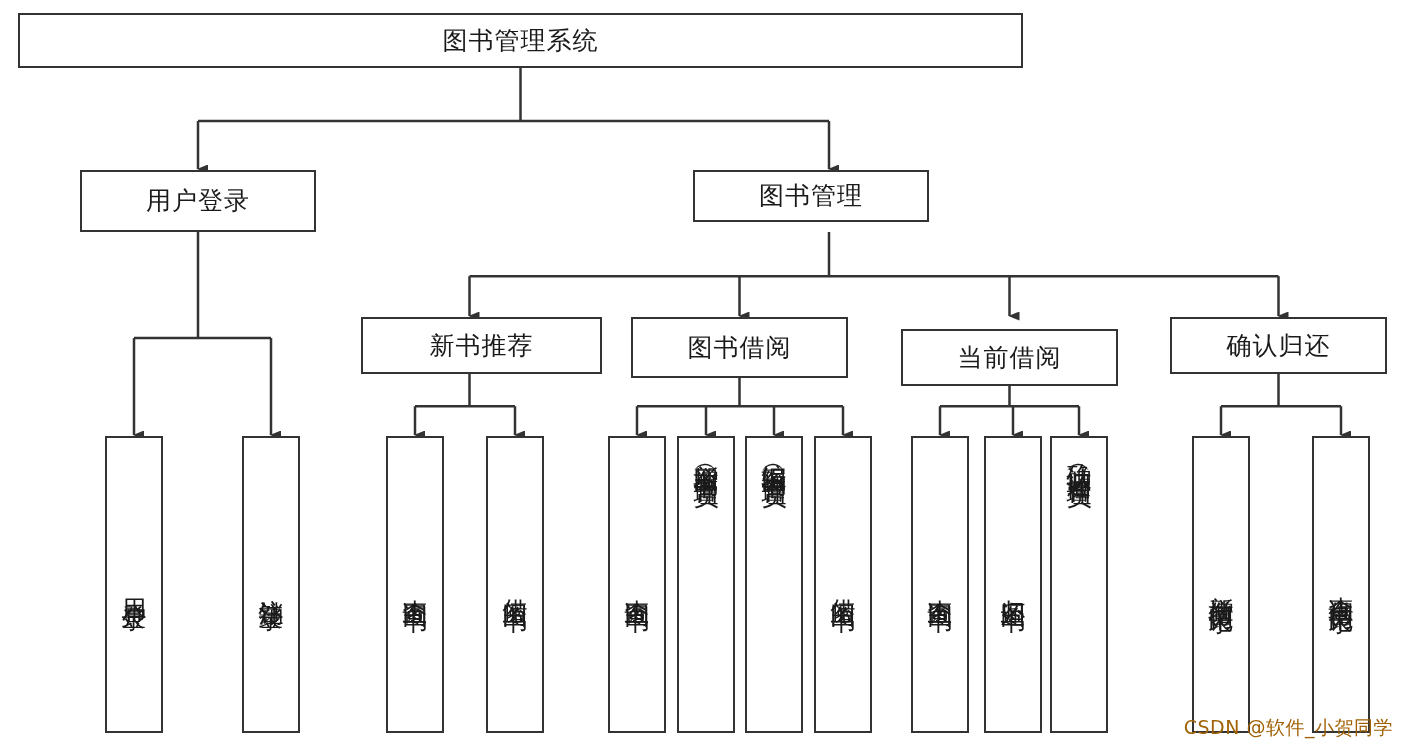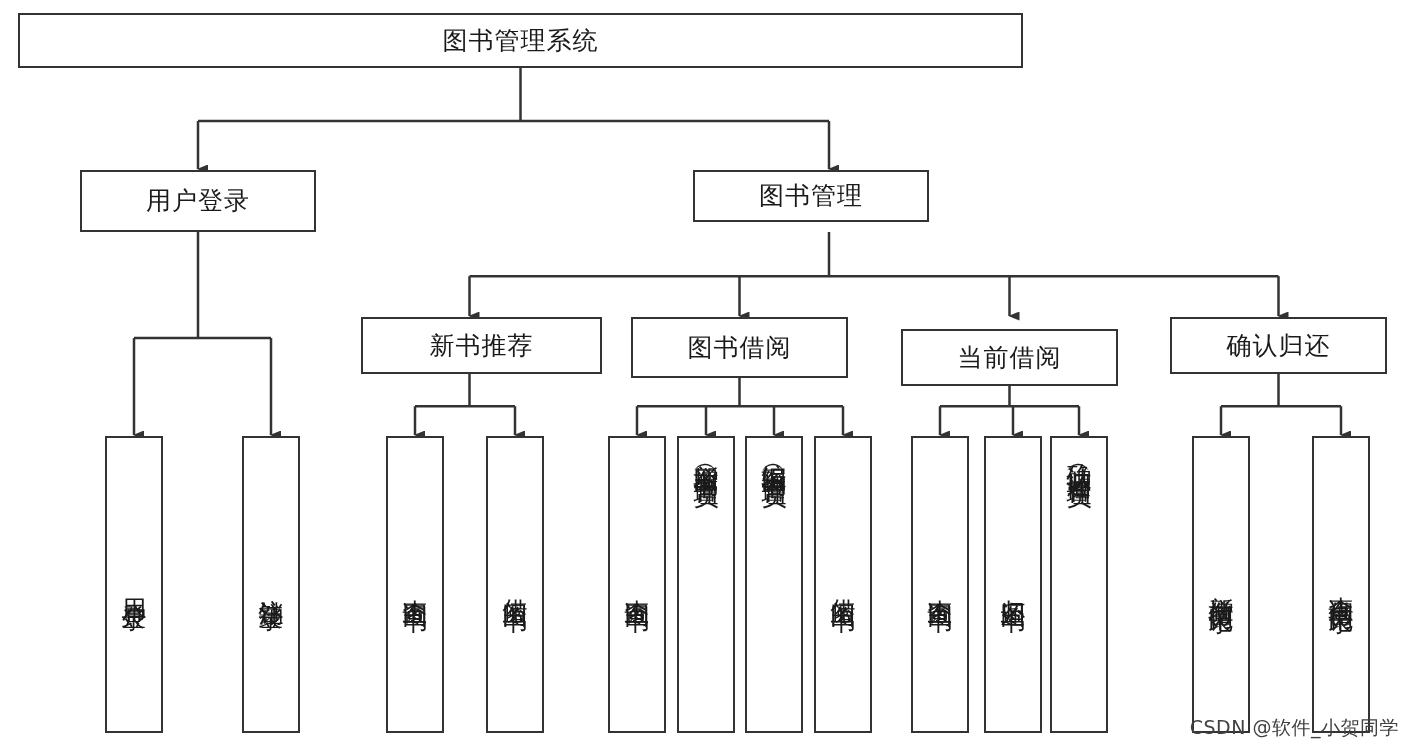--- a/index.html
+++ b/index.html
@@ -63,24 +63,24 @@
     line-height: 1;
     white-space: nowrap;
   }
   
   .node.vertical.short {
     align-items: center;
     padding-top: 0;
   }
   #watermark {
     position: absolute;
-    right: 6px;
+    right: 12px;
     bottom: 6px;
     font-size: 19px;
-    color: #404040;
+    color: #a16207;
     white-space: nowrap;
     letter-spacing: 0.5px;
   }
 </style>
 </head>
 <body>
 
 <div id="diagram-root">
 
   <svg id="edge-layer" width="1405" height="747" viewBox="0 0 1405 747">

